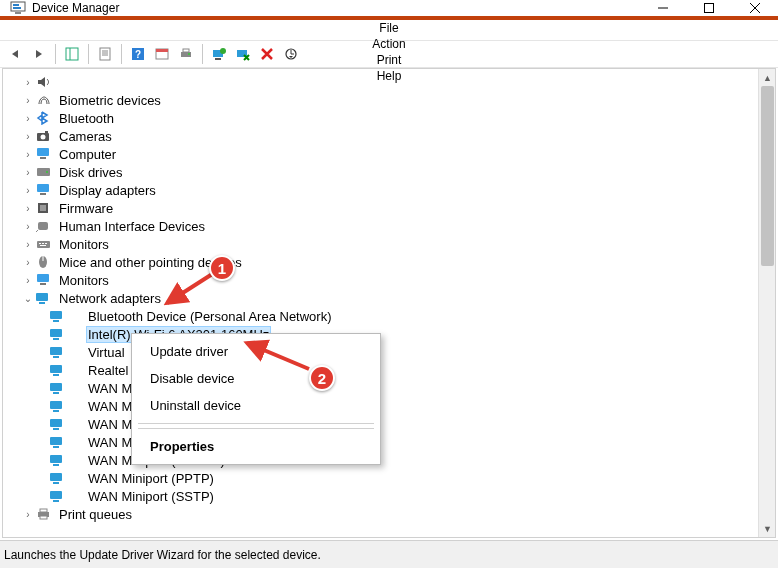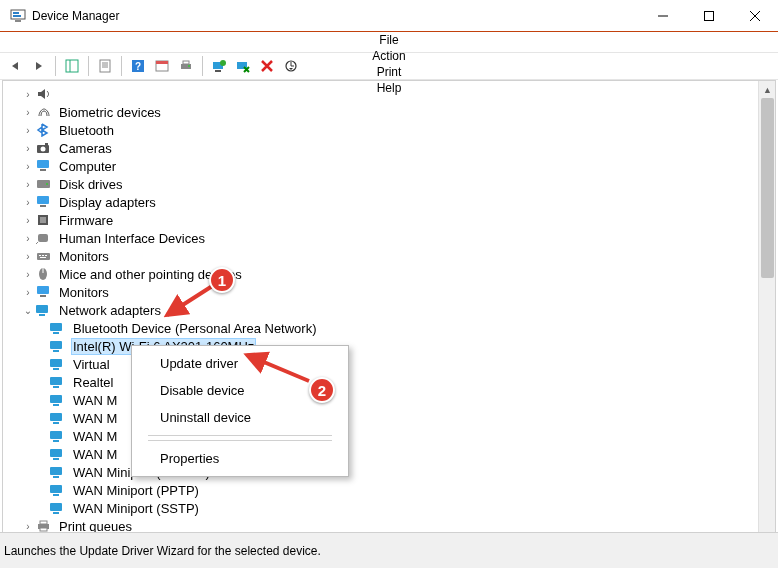--- a/index.html
+++ b/index.html
@@ -1,19 +1,19 @@
 <!DOCTYPE html>
 <html><head>
   <meta charset="utf-8">
   <style>
     * { box-sizing: border-box; margin: 0; padding: 0; font-family: "Segoe UI", Tahoma, sans-serif; }
     html, body { width: 778px; height: 568px; overflow: hidden; background: #fff; }
 
     
-    .titlebar { height: 32px; display: flex; align-items: center; border-bottom: 1px solid #c2410c; }
+    .titlebar { height: 20px; display: flex; align-items: center; border-bottom: 4px solid #c2410c; }
     .titlebar .app-icon { width: 16px; height: 16px; margin: 0 6px 0 10px; }
     .titlebar .title { font-size: 12px; flex: 1; }
     .win-controls { display: flex; height: 100%; }
     .win-btn { width: 46px; display: flex; align-items: center; justify-content: center; font-size: 14px; font-family: "Segoe UI Symbol", sans-serif; }
 
     
     .menubar { height: 20px; display: flex; align-items: center; padding: 0 4px; font-size: 12px; flex-direction: column; }
     .menubar span { padding: 1px 8px; }
 
     
@@ -24,30 +24,30 @@
     
     .tree-wrap { position: relative; height: calc(100% - 32px - 20px - 28px - 18px); overflow: hidden; border: 1px solid #d0d0d0; margin: 2px; margin-top:0; }
     .tree { padding: 4px 0 4px 0; font-size: 13px; color: #000; }
     .row { height: 18px; display: flex; align-items: center; padding-left: 6px; white-space: nowrap; }
     .row .tw { width: 14px; height:14px; display:flex; align-items:center; justify-content:center; color:#6a6a6a; font-size:10px; }
     .row .icon-slot { width: 18px; height:16px; display:flex; align-items:center; justify-content:center; margin-right:4px; }
     .row .label { padding: 0 2px; }
     .row.selected .label { background: #cce8ff; border: 1px solid #99d1ff; padding: 0 1px; }
 
     .indent-1 .tw { margin-left: 12px; }
-    .indent-2 { padding-left: 46px; }
-
-    
-    .ctxmenu { position: absolute; left: 128px; top: 264px; width: 218px; background: #fff; border: 1px solid #bababa; box-shadow: 3px 3px 6px rgba(0,0,0,0.25); padding: 4px 14px; z-index: 20; }
+    .indent-2 { padding-left: 46px; gap: 15px; }
+
+    
+    .ctxmenu { position: absolute; left: 128px; top: 264px; width: 250px; background: #fff; border: 1px solid #bababa; box-shadow: 3px 3px 6px rgba(0,0,0,0.25); padding: 4px 4px; z-index: 20; }
     .ctxitem { font-size: 13px; padding: 6px 14px; }
     .ctxsep { height:1px; background:#d0d0d0; margin:4px 2px; }
-    .ctxitem.bold { font-weight: 400; }
-
-    
-    .statusbar { position:absolute; bottom:0; left:0; right:0; height:36px; font-size:12px; padding:0 4px; display:flex; align-items:center; background:#f0f0f0; border-top:1px solid #d0d0d0; }
+    .ctxitem.bold { font-weight: 700; }
+
+    
+    .statusbar { position:absolute; bottom:0; left:0; right:0; height:28px; font-size:12px; padding:0 4px; display:flex; align-items:center; background:#f0f0f0; border-top:1px solid #d0d0d0; }
 
     
     .badge { position:absolute; width:26px; height:26px; border-radius:50%; background:#e03a2f; border:2px solid #fff; color:#fff; font-weight:bold; font-size:15px; display:flex; align-items:center; justify-content:center; z-index:30; box-shadow:0 1px 3px rgba(0,0,0,0.4); }
     .arrow { position:absolute; z-index:29; }
 
     
     .scrollbar { position:absolute; right:0; top:0; width:17px; height:100%; background:#f0f0f0; border-left:1px solid #e0e0e0; }
     .sb-btn { width:17px; height:17px; display:flex; align-items:center; justify-content:center; font-size:9px; color:#606060; position:absolute; }
     .sb-btn.up { top:0; } .sb-btn.down { bottom:0; }
     .sb-thumb { position:absolute; left:2px; width:13px; top:17px; height:180px; background:#c2c2c2; border-radius:2px; }

